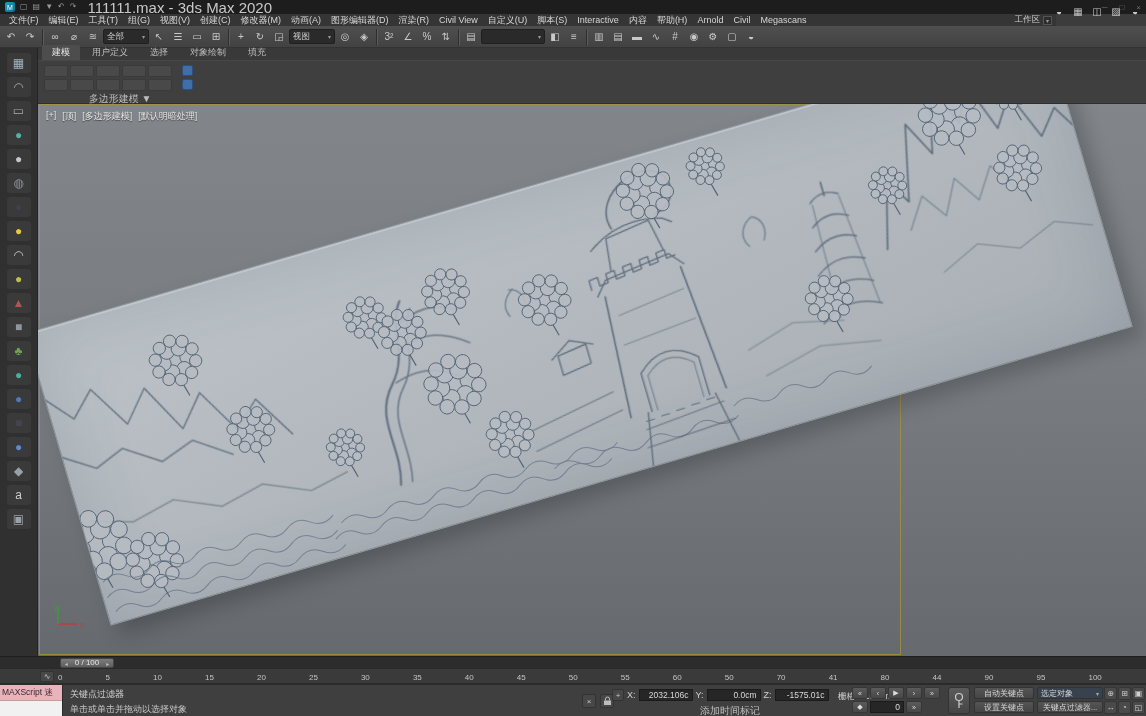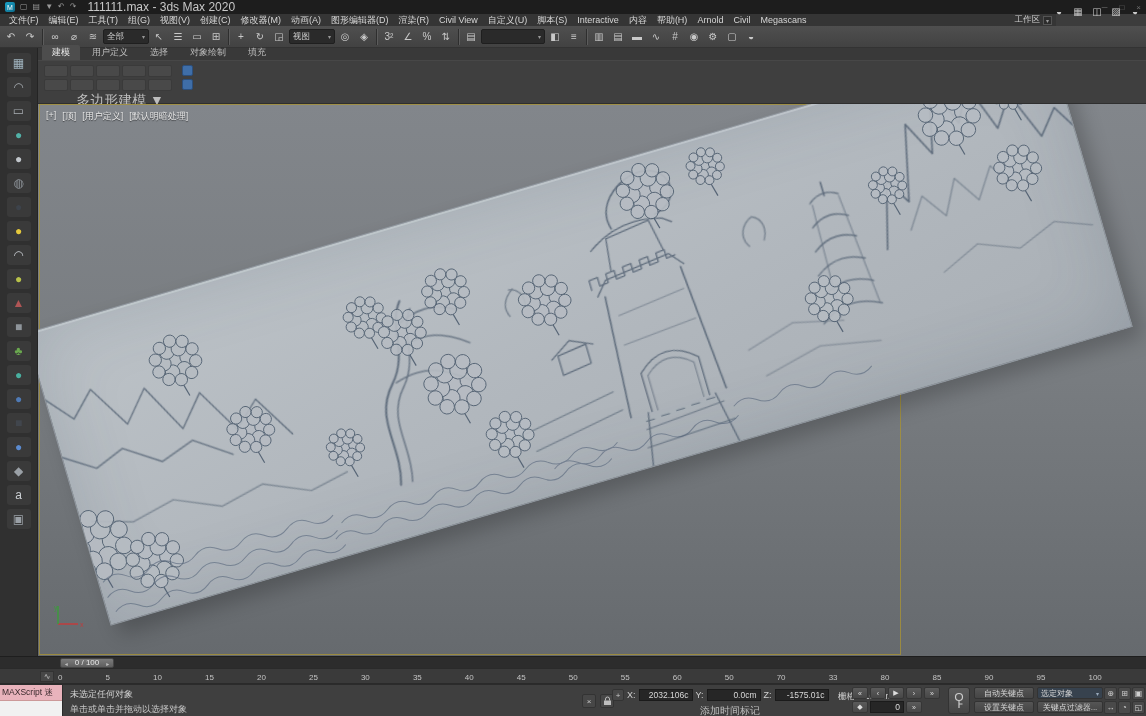--- a/index.html
+++ b/index.html
@@ -6,21 +6,21 @@
   html,body { width:1146px; height:716px; overflow:hidden; background:#2b2b2b;
     font-family:"Liberation Sans","DejaVu Sans",sans-serif; }
   #app { position:relative; width:1146px; height:716px; background:#3c3c3c; }
 
   
   #titlebar { position:absolute; left:0; top:0; width:1146px; height:14px; background:#1d1d1d;
     display:flex; align-items:center; gap:4px; padding:0 5px; }
   .logo { width:10px; height:10px; border-radius:2px; background:linear-gradient(135deg,#19a3c9,#0d6a8a);
     color:#fff; font-size:7px; display:flex; align-items:center; justify-content:center; }
   .qa-icon { font-size:8px; color:#9a9a9a; line-height:1; padding:0 1px; }
-  .title-text { font-size:12px; color:#c8c8c8; margin-left:6px; white-space:nowrap; }
+  .title-text { font-size:15px; color:#c8c8c8; margin-left:6px; white-space:nowrap; }
   .win-controls { margin-left:auto; display:flex; gap:12px; color:#6f6f6f; font-size:8px; }
 
   
   #menubar { position:absolute; left:0; top:14px; width:1056px; height:12px; background:#353535;
     display:flex; align-items:center; padding:0 4px; font-size:9px; color:#d6d6d6; }
   #menu-items { display:flex; align-items:center; }
   .menu-item { padding:0 5px; white-space:nowrap; cursor:default; }
   .workspace { margin-left:auto; display:flex; align-items:center; gap:3px; font-size:8.5px; color:#cfcfcf; }
   .workspace .caret { font-size:6px; color:#9a9a9a; border:1px solid #555; background:#2c2c2c; padding:0 2px; }
 
@@ -41,21 +41,21 @@
   #ribbon-tabs { position:absolute; left:0; top:48px; width:1146px; height:12px; background:#393939;
     display:flex; align-items:flex-end; padding-left:42px; gap:2px; font-size:9px; color:#bdbdbd; }
   .ribbon-tab { padding:1px 10px 1px; white-space:nowrap; }
   .ribbon-tab.active { background:#4d4d4d; color:#eaeaea; border-radius:2px 2px 0 0; }
   #ribbon-panel { position:absolute; left:0; top:60px; width:1146px; height:44px; background:#3f3f3f;
     border-top:1px solid #474747; border-bottom:1px solid #2f2f2f; }
   #rp-grid { position:absolute; left:44px; top:4px; width:132px; display:flex; flex-wrap:wrap; gap:2px; }
   .rp-btn { width:24px; height:12px; background:#494949; border:1px solid #3a3a3a; border-radius:2px; }
   #rp-blue { position:absolute; left:182px; top:4px; display:flex; flex-direction:column; gap:3px; }
   .rp-blue { width:11px; height:11px; background:#3f6ea8; border:1px solid #2c4f7c; border-radius:2px; }
-  .rp-label { position:absolute; left:40px; top:31px; width:160px; text-align:center; font-size:14px; color:#bdbdbd; }
+  .rp-label { position:absolute; left:40px; top:31px; width:160px; text-align:center; font-size:10px; color:#bdbdbd; }
 
   
   #side-toolbar { position:absolute; left:0; top:48px; width:38px; height:608px; background:#303030;
     border-right:1px solid #242424; display:flex; flex-direction:column; align-items:center;
     padding-top:5px; gap:4px; }
   .side-icon { width:24px; height:20px; display:flex; align-items:center; justify-content:center;
     border-radius:3px; background:#3a3a3a; }
   .side-icon span { font-size:12px; line-height:1; }
 
   
@@ -714,21 +714,21 @@
             <path d="M250,272 q12,-9 24,0 q12,9 24,0 q12,-9 24,0 q12,9 24,0 q12,-9 24,0 q12,9 24,0 q12,-9 24,0 q12,9 24,0 q12,-9 24,0 q12,9 24,0 q12,-9 24,0 q12,9 24,0"></path>
             <path d="M470,280 q12,-9 24,0 q12,9 24,0 q12,-9 24,0 q12,9 24,0 q12,-9 24,0 q12,9 24,0 q12,-9 24,0 q12,9 24,0"></path>
             <path d="M660,270 q12,-9 24,0 q12,9 24,0 q12,-9 24,0 q12,9 24,0 q12,-9 24,0 q12,9 24,0"></path>
           </g>
       </svg>
     </div>
 
     <div id="vp-label">
       <span>[+]</span>
       <span>[顶]</span>
-      <span>[用户定义]</span>
+      <span>[多边形建模]</span>
       <span>[默认明暗处理]</span>
     </div>
 
     <svg id="axis-tripod" width="34" height="30">
       <line x1="6" y1="22" x2="26" y2="22" stroke="#c03c3c" stroke-width="1.5"></line>
       <line x1="6" y1="22" x2="6" y2="4" stroke="#3e9a3e" stroke-width="1.5"></line>
       <text x="28" y="25" font-size="7" fill="#c03c3c">x</text>
       <text x="2" y="8" font-size="7" fill="#3e9a3e">y</text>
     </svg>
   </div>
@@ -752,35 +752,35 @@
         <span class="tick">25</span>
         <span class="tick">30</span>
         <span class="tick">35</span>
         <span class="tick">40</span>
         <span class="tick">45</span>
         <span class="tick">50</span>
         <span class="tick">55</span>
         <span class="tick">60</span>
         <span class="tick">50</span>
         <span class="tick">70</span>
-        <span class="tick">33</span>
+        <span class="tick">41</span>
         <span class="tick">80</span>
-        <span class="tick">85</span>
+        <span class="tick">44</span>
         <span class="tick">90</span>
         <span class="tick">95</span>
         <span class="tick">100</span>
       </div>
   </div>
 
   <div id="statusbar">
     <div id="listener">
       <div class="pink">MAXScript 迷</div>
       <div class="white"></div>
     </div>
-    <div class="status-text">未选定任何对象</div>
+    <div class="status-text">关键点过滤器</div>
     <div class="prompt-text">单击或单击并拖动以选择对象</div>
 
     <div id="iso-lock">
       <div class="mini-btn">×</div>
       <div class="mini-btn">
         <svg width="9" height="10">
           <rect x="1" y="4.5" width="7" height="4.5" fill="#bdbdbd"></rect>
           <path d="M2.5,4.5 V3 a2,2 0 0 1 4,0 V4.5" fill="none" stroke="#bdbdbd"></path>
         </svg>
       </div>

